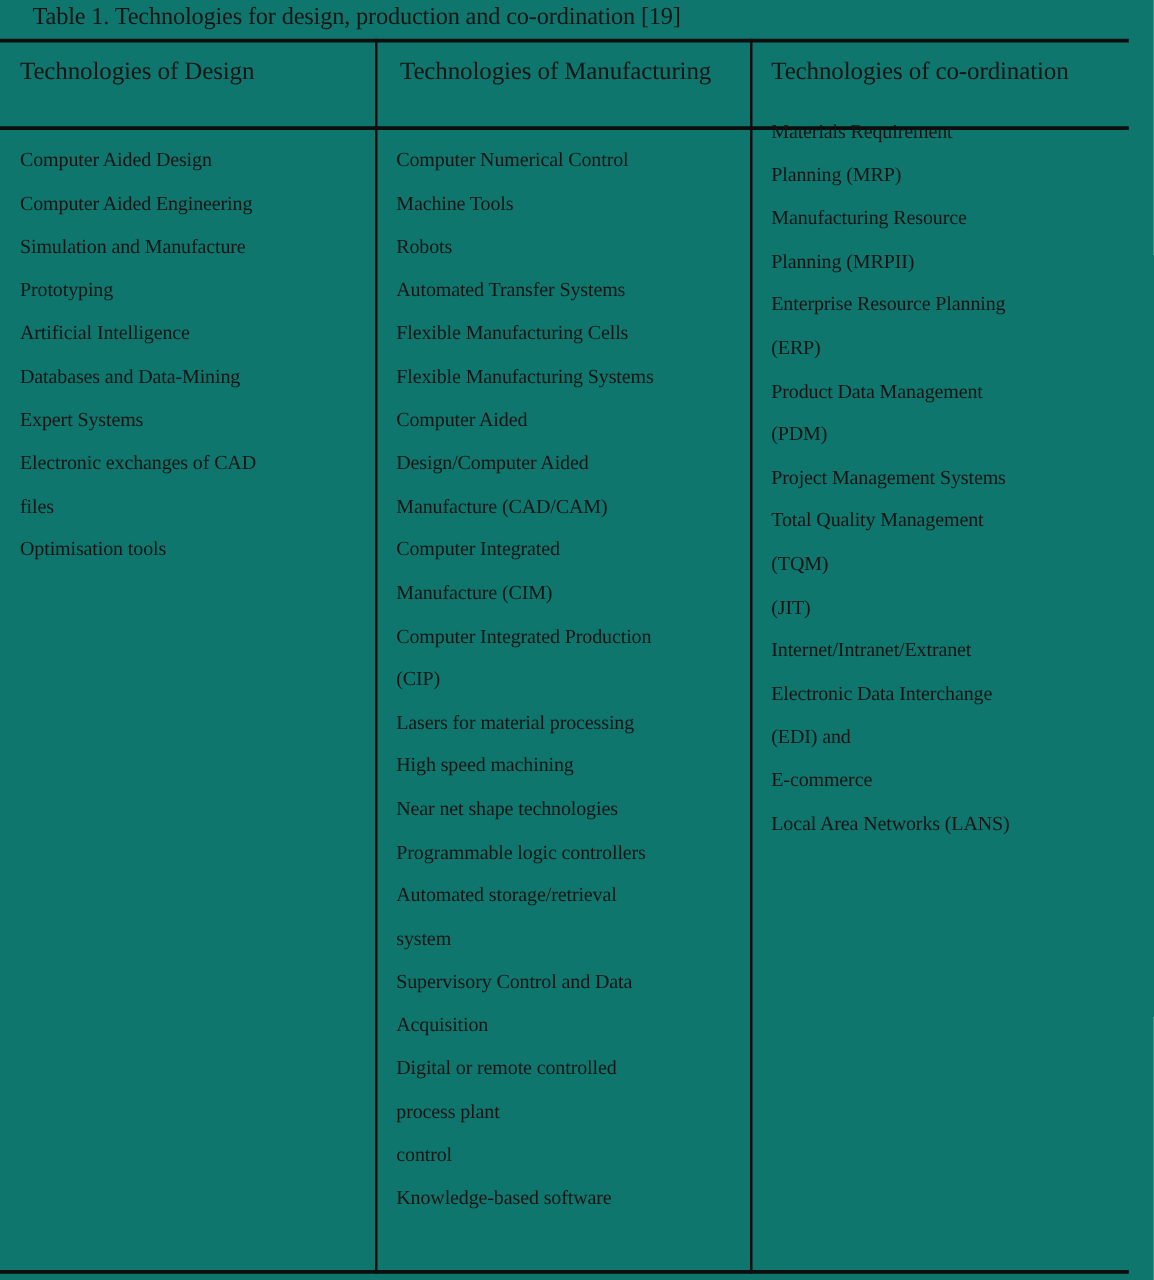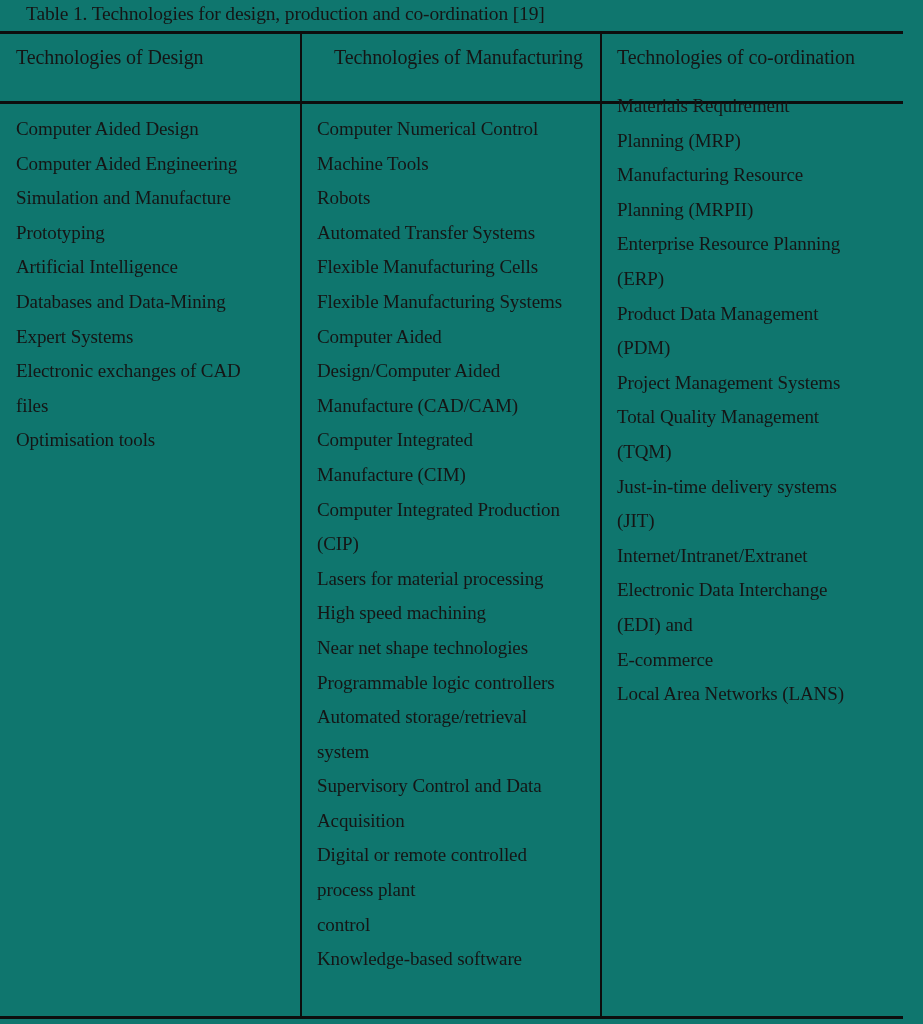--- a/index.html
+++ b/index.html
@@ -60,27 +60,27 @@
   
   .header-cell {
     position: absolute;
     top: 44px;
     font-size: 20px;
     line-height: 27px;
     letter-spacing: -0.1px;
     white-space: nowrap;
   }
   .hc-1 { left: 16px;  }
-  .hc-2 { left: 334px; }
+  .hc-2 { left: 320px; }
   .hc-3 { left: 617px; }
 
   
   .body-cell {
     position: absolute;
-    font-size: 19px;
+    font-size: 16px;
     line-height: 34.6px;
     letter-spacing: -0.1px;
   }
   .bc-1 { left: 16px;  top: 112px; width: 278px; }
   .bc-2 { left: 317px; top: 112px; width: 278px; }
   .bc-3 { left: 617px; top: 89px;  width: 290px; }
 
   .body-cell .line {
     white-space: nowrap;
     height: 34.6px;
@@ -148,21 +148,20 @@
       <div class="line">Planning (MRP)</div>
       <div class="line">Manufacturing Resource</div>
       <div class="line">Planning (MRPII)</div>
       <div class="line">Enterprise Resource Planning</div>
       <div class="line">(ERP)</div>
       <div class="line">Product Data Management</div>
       <div class="line">(PDM)</div>
       <div class="line">Project Management Systems</div>
       <div class="line">Total Quality Management</div>
       <div class="line">(TQM)</div>
-      <div class="line">Just-in-time delivery systems</div>
       <div class="line">(JIT)</div>
       <div class="line">Internet/Intranet/Extranet</div>
       <div class="line">Electronic Data Interchange</div>
       <div class="line">(EDI) and</div>
       <div class="line">E-commerce</div>
       <div class="line">Local Area Networks (LANS)</div>
     </div>
 
 </div>
 

